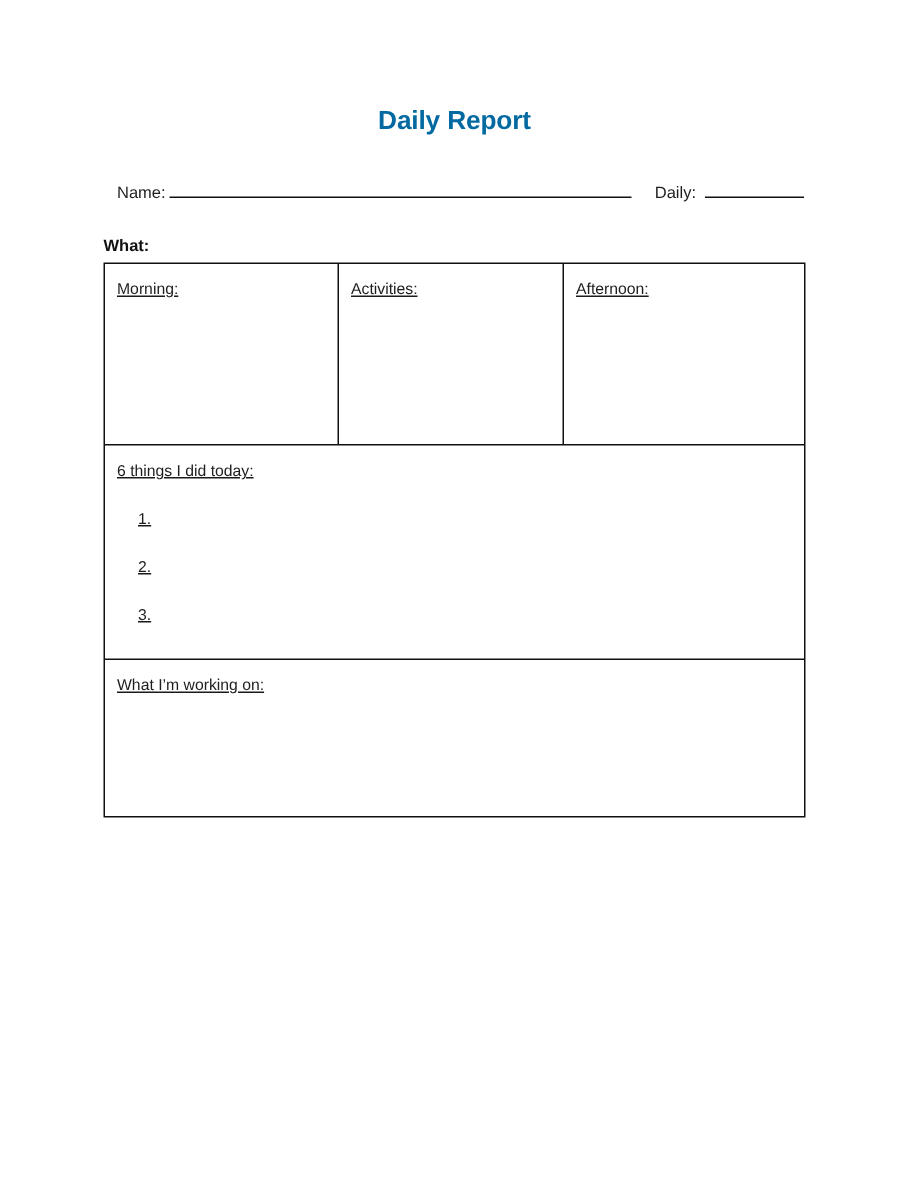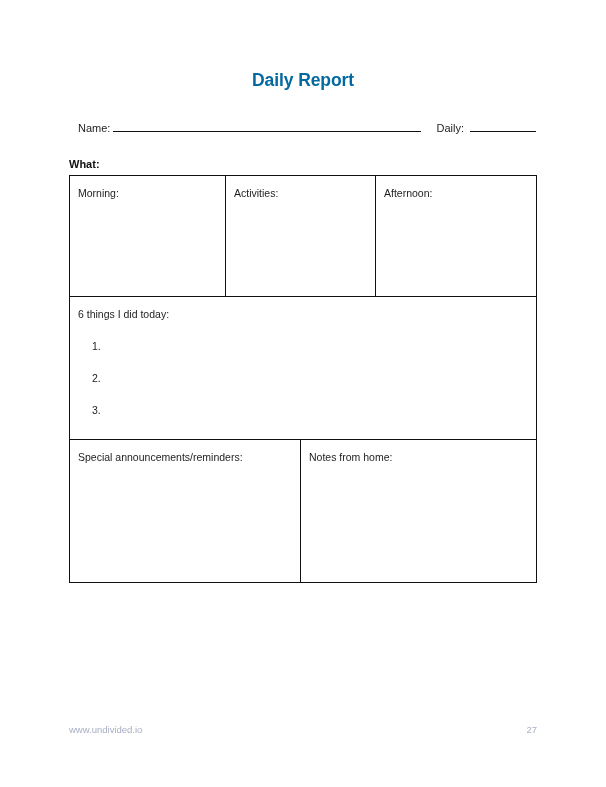--- a/index.html
+++ b/index.html
@@ -75,20 +75,21 @@
     position: absolute;
     left: 69px;
     top: 175px;
     width: 468px;
     border: 1.3px solid #111111;
     box-sizing: border-box;
   }
   .row {
     display: flex;
     box-sizing: border-box;
+    text-decoration: underline;
   }
   .row + .row {
     border-top: 1.3px solid #111111;
   }
   .cell {
     box-sizing: border-box;
     padding: 10px 0 0 8px;
     font-size: 10.5px;
     color: #1d1d1d;
     line-height: 14px;
@@ -175,30 +176,23 @@
       <div class="cell">
         <span>6 things I did today:</span>
         <ul class="three-list">
           <li>1.</li>
           <li>2.</li>
           <li>3.</li>
         </ul>
       </div>
     </div>
 
-
-    <div class="row row-bottom">
+    <div class="row row-working">
       <div class="cell">
-        <span>Special announcements/reminders:</span>
-      </div>
-      <div class="cell">
-        <span>Notes from home:</span>
+        <span>What I’m working on:</span>
       </div>
     </div>
 
+
   </div>
 
-  <div class="footer">
-    <span>www.undivided.io</span>
-    <span>27</span>
-  </div>
 
 </div>
 
 </body></html>

